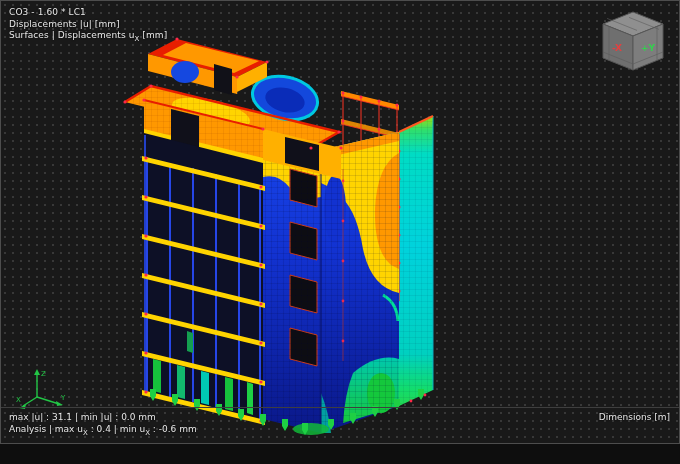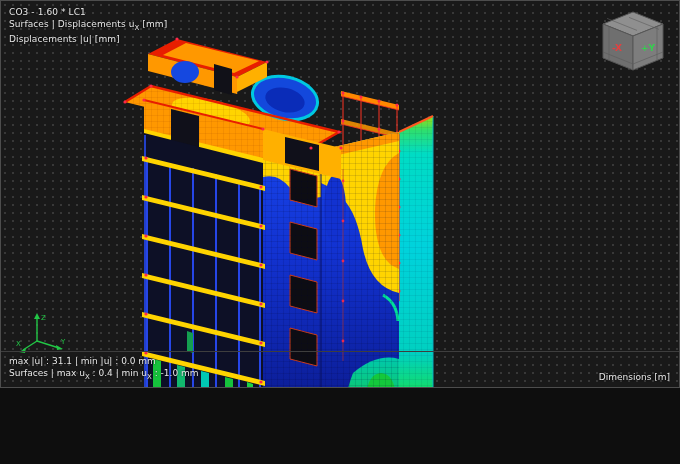--- a/index.html
+++ b/index.html
@@ -1,36 +1,36 @@
 <!DOCTYPE html>
 <html><head>
 <meta charset="utf-8">
 <style>
   * { box-sizing: border-box; margin: 0; padding: 0; }
   html, body { background: #0e0e0e; }
   .screen {
     position: relative;
-    width: 680px; height: 388px;
+    width: 680px; height: 444px;
     background-color: #191919;
     background-image: radial-gradient(circle, #383838 0.9px, transparent 1.15px);
     background-size: 8px 8px;
     border: 1px solid #4d4d4d;
     overflow: hidden;
     font-family: "DejaVu Sans", sans-serif;
     color: #e8e8e8;
   }
   .model { position: absolute; left: 0; top: 0; }
   .info { position: absolute; font-size: 9px; line-height: 11.5px; letter-spacing: .1px; text-shadow: 0 0 2px #000; }
   .top-left { top: 6px; left: 8px; }
   sub { font-size: 7px; }
   .footer {
     position: absolute; left: 0; right: 0; bottom: 0;
     border-top: 1px solid #3e3e3e;
     padding: 3px 9px 4px 8px;
-    display: flex; justify-content: space-between; align-items: flex-end;
+    display: flex; justify-content: space-between; align-items: flex-start;
     font-size: 9px; line-height: 12px; text-shadow: 0 0 2px #000;
   }
   .view-cube { position: absolute; top: 5px; right: 6px; width: 80px; height: 72px; }
   .axis-triad { position: absolute; left: 14px; bottom: 32px; width: 56px; height: 48px; }
 </style>
 </head>
 <body>
 
 <div class="screen">
 
@@ -235,24 +235,24 @@
       </g>
       <g fill="#ff2848">
         <circle cx="410" cy="400" r="1.4"></circle>
           <circle cx="424" cy="394" r="1.4"></circle>
       </g>
     </g>
   </svg>
 
   <div class="info top-left">
     <div>CO3 - 1.60 * LC1</div>
+    <div>Displacements |u| [mm]</div>
     <div>
       <span>Surfaces | Displacements u</span><sub>X</sub><span> [mm]</span>
     </div>
-    <div>Displacements |u| [mm]</div>
   </div>
 
   <svg class="view-cube" viewBox="0 0 80 72">
     <polygon points="40,6 70,18 40,30 10,18" fill="#8f8f8f" stroke="#565656" stroke-width="1"></polygon>
     <polygon points="10,18 40,30 40,64 10,52" fill="#6f6f6f" stroke="#565656" stroke-width="1"></polygon>
     <polygon points="40,30 70,18 70,52 40,64" fill="#7d7d7d" stroke="#565656" stroke-width="1"></polygon>
     <path d="M16,20.4 L16,54.4 M64,20.4 L64,54.4 M14,12.4 L44,24.4 M36,11.4 L66,23.4 M10,46 L40,58 M40,58 L70,46" stroke="#5a5a5a" stroke-width="0.8" opacity="0.75" fill="none"></path>
     <text x="19" y="45" font-size="9" font-weight="bold" fill="#e24040">-X</text>
     <text x="48" y="45" font-size="9" font-weight="bold" fill="#35cf4f">+Y</text>
   </svg>
@@ -266,19 +266,19 @@
     <path d="M4,45 l7,-4 -1,5 z" fill="#22c646"></path>
     <text x="26" y="13" font-size="7" fill="#22c646">Z</text>
     <text x="46" y="37" font-size="7" fill="#22c646">Y</text>
     <text x="1" y="39" font-size="7" fill="#22c646">X</text>
   </svg>
 
   <div class="footer">
     <div>
       <div>max |u| : 31.1 | min |u| : 0.0 mm</div>
       <div>
-        <span>Surfaces | max u</span><sub>X</sub><span> : 0.4 | min u</span><sub>X</sub><span> : -1.0 mm</span>
+        <span>Analysis | max u</span><sub>X</sub><span> : 0.4 | min u</span><sub>X</sub><span> : -0.6 mm</span>
       </div>
     </div>
     <div>Dimensions [m]</div>
   </div>
 
 </div>
 
 </body></html>

